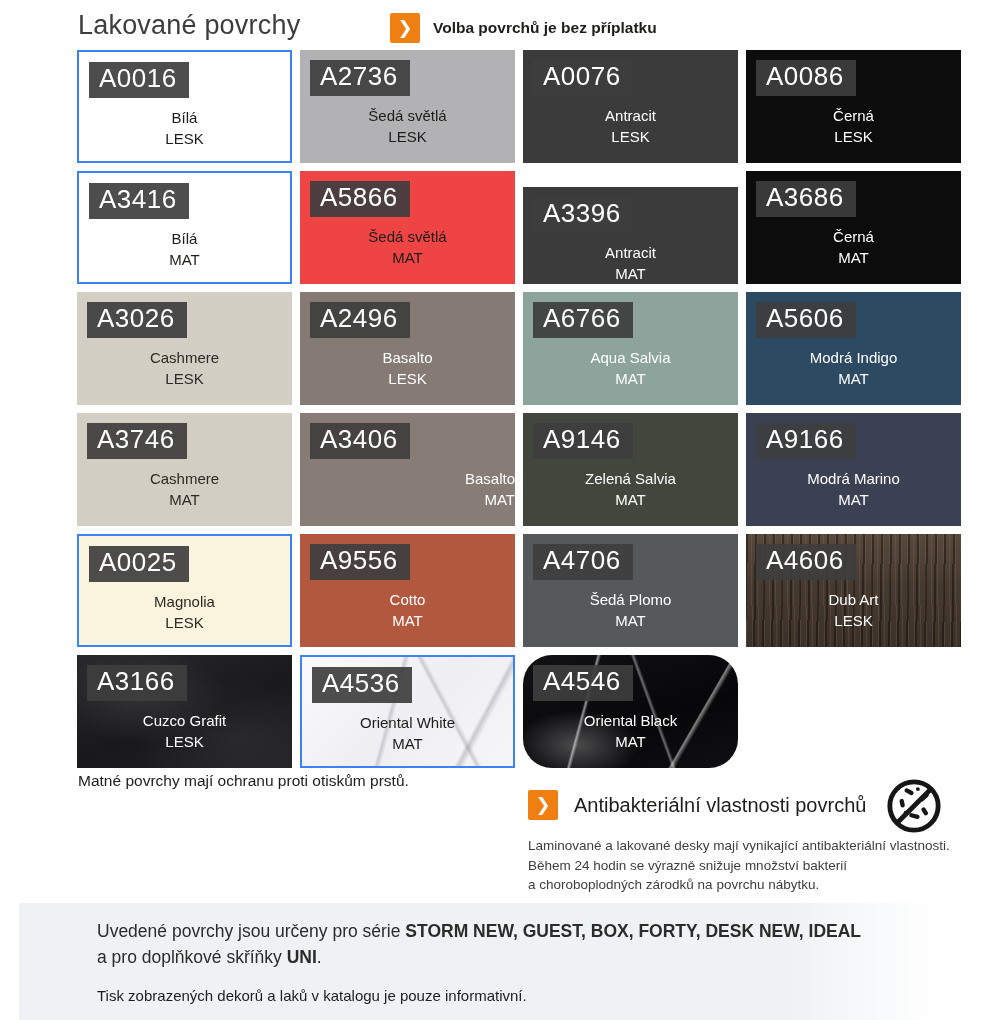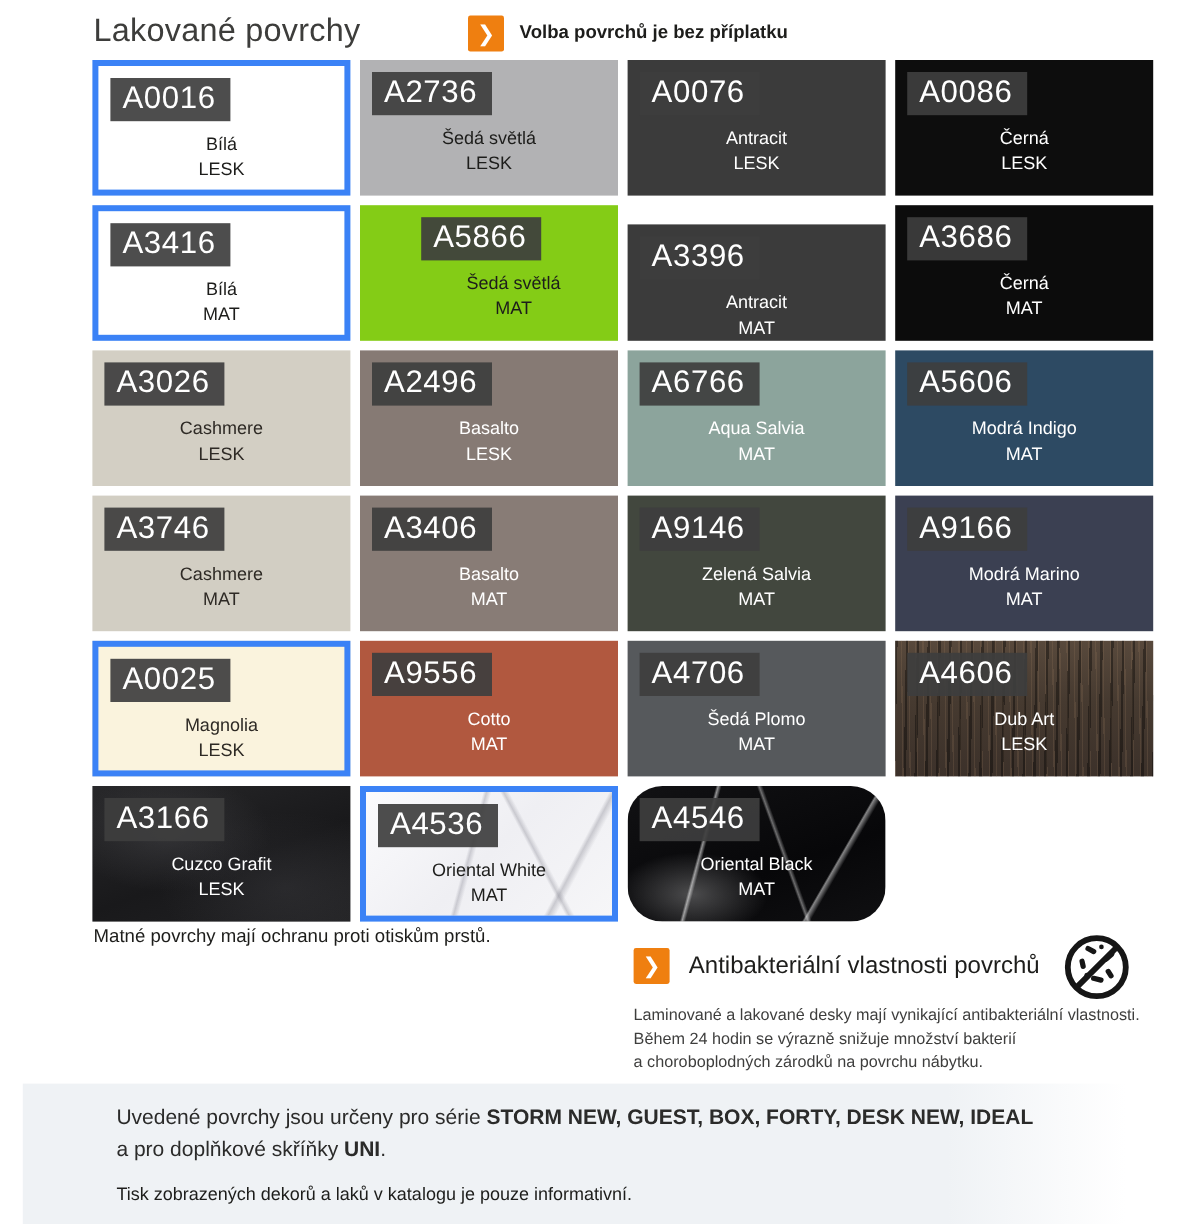--- a/index.html
+++ b/index.html
@@ -9,21 +9,21 @@
   .page-title{position:absolute;left:78px;top:10px;font-size:27px;font-weight:400;color:#3d3d3b;letter-spacing:.2px;}
 
   .arrow-icon{width:30px;height:30px;background:#ef7f10;border-radius:2px;display:flex;align-items:center;justify-content:center;
     color:#fff;font-size:18px;font-weight:700;line-height:1;}
   .top-note{position:absolute;left:390px;top:13px;display:flex;align-items:center;gap:13px;}
   .top-note .note-text{font-size:15.5px;font-weight:600;color:#1d1d1b;}
 
   .swatch-grid{position:absolute;left:77px;top:50px;width:884px;display:grid;
     grid-template-columns:repeat(4,215px);grid-auto-rows:113px;gap:8px;}
   .swatch{position:relative;box-sizing:border-box;display:flex;flex-direction:column;align-items:center;}
-  .swatch.bordered{border:5px solid #3b82f6;}
+  .swatch.bordered{border:2px solid #3b82f6;}
   .code-badge{align-self:flex-start;margin:10px 0 0 10px;background:rgba(62,62,62,0.92);color:#ffffff;
     font-size:26px;line-height:1.15;padding:2px 12px 4px 10px;letter-spacing:.5px;}
   .swatch-name{margin-top:9px;font-size:15px;line-height:1.4;text-align:center;}
   .swatch-finish{font-size:15px;line-height:1.4;text-align:center;}
 
   
   .tex-wood{background:
     repeating-linear-gradient(91deg, rgba(0,0,0,.38) 0 2px, rgba(0,0,0,0) 2px 9px),
     repeating-linear-gradient(89.3deg, rgba(150,120,92,.22) 0 1px, rgba(0,0,0,0) 1px 6px),
     linear-gradient(180deg,#58493c 0%,#463a30 45%,#3c312a 100%);}
@@ -93,21 +93,21 @@
       <div class="swatch-name name">Černá</div>
       <div class="swatch-finish finish">LESK</div>
     </div>
 
     <div class="swatch bordered" style="background: rgb(255, 255, 255); color: rgb(29, 29, 27);">
       <div class="code-badge"><span class="code">A3416</span></div>
       <div class="swatch-name name">Bílá</div>
       <div class="swatch-finish finish">MAT</div>
     </div>
 
-    <div class="swatch" style="background: #84cc16; color: rgb(29, 29, 27); padding-left: 41px;">
+    <div class="swatch" style="background: #ef4444; color: rgb(29, 29, 27);">
       <div class="code-badge"><span class="code">A5866</span></div>
       <div class="swatch-name name">Šedá světlá</div>
       <div class="swatch-finish finish">MAT</div>
     </div>
 
     <div class="swatch" style="background: rgb(59, 59, 59); color: rgb(255, 255, 255); margin-top: 16px;">
       <div class="code-badge"><span class="code">A3396</span></div>
       <div class="swatch-name name">Antracit</div>
       <div class="swatch-finish finish">MAT</div>
     </div>
@@ -141,21 +141,21 @@
       <div class="swatch-name name">Modrá Indigo</div>
       <div class="swatch-finish finish">MAT</div>
     </div>
 
     <div class="swatch" style="background: rgb(210, 206, 195); color: rgb(46, 42, 37);">
       <div class="code-badge"><span class="code">A3746</span></div>
       <div class="swatch-name name">Cashmere</div>
       <div class="swatch-finish finish">MAT</div>
     </div>
 
-    <div class="swatch" style="background: rgb(136, 124, 118); color: rgb(255, 255, 255);">
+    <div class="swatch" style="background: rgb(136, 124, 118); color: rgb(255, 255, 255); align-items: flex-end;">
       <div class="code-badge"><span class="code">A3406</span></div>
       <div class="swatch-name name">Basalto</div>
       <div class="swatch-finish finish">MAT</div>
     </div>
 
     <div class="swatch" style="background: rgb(66, 71, 62); color: rgb(255, 255, 255);">
       <div class="code-badge"><span class="code">A9146</span></div>
       <div class="swatch-name name">Zelená Salvia</div>
       <div class="swatch-finish finish">MAT</div>
     </div>

